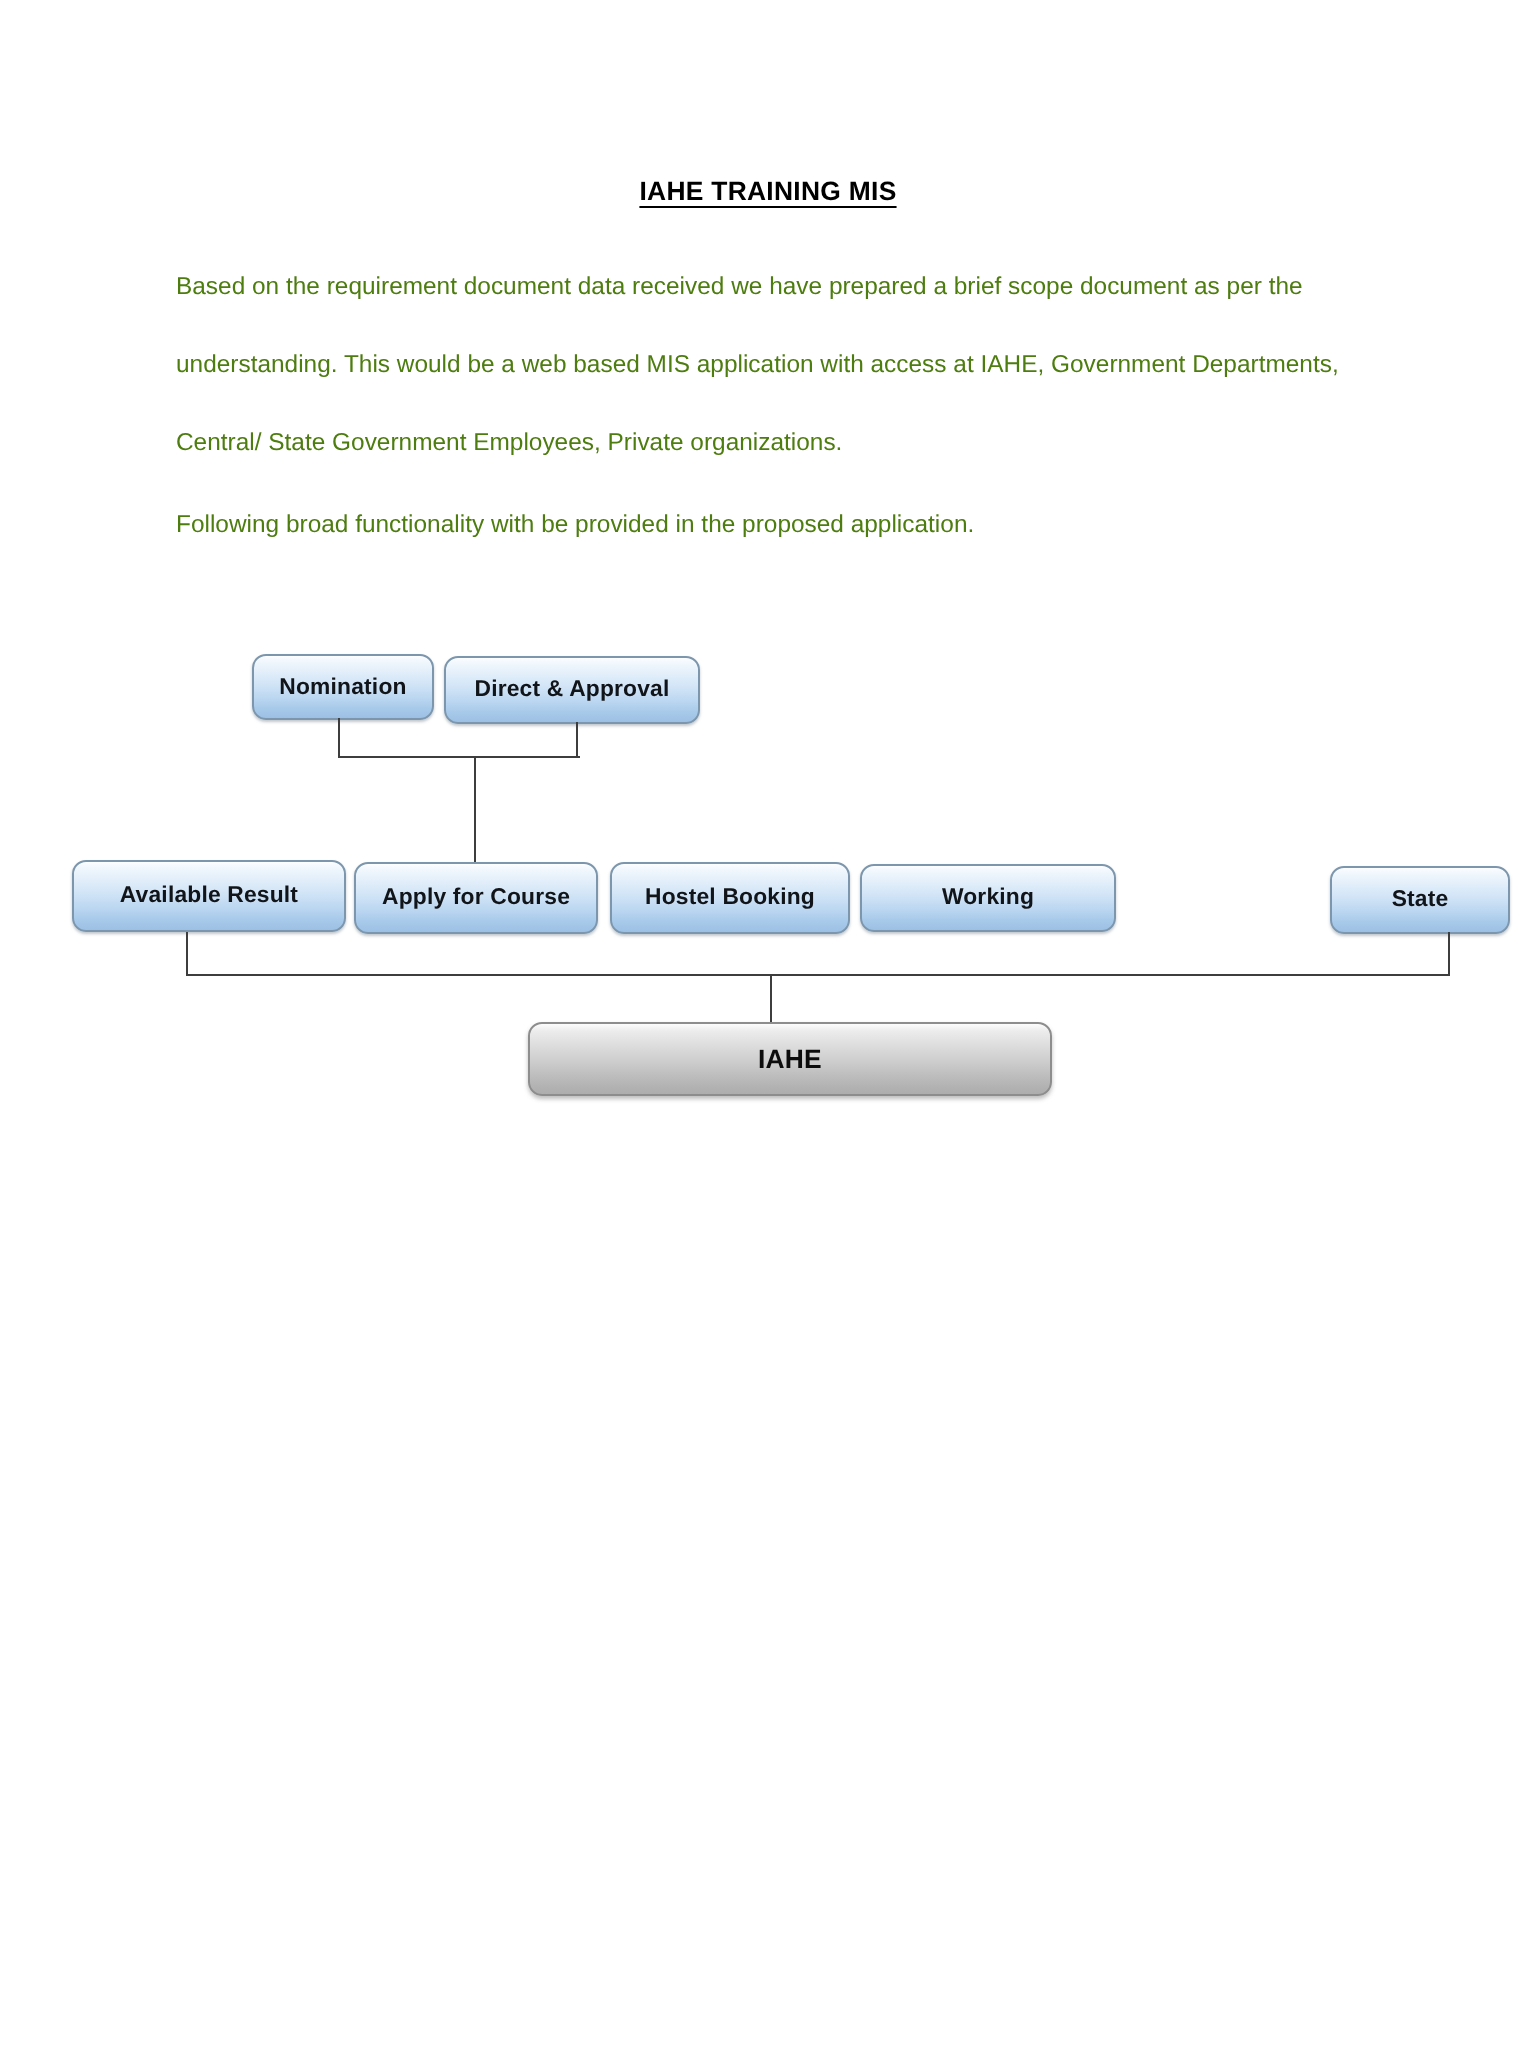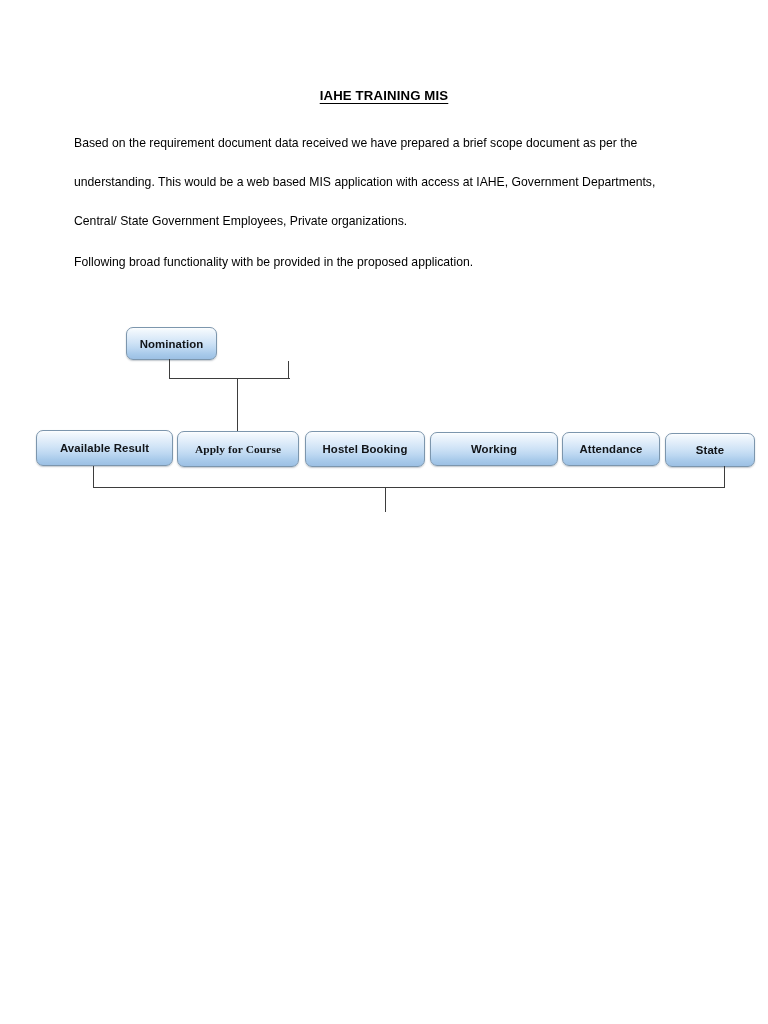--- a/index.html
+++ b/index.html
@@ -33,23 +33,23 @@
     color: #000000;
     letter-spacing: 0.15px;
   }
   #doc-title span.t {
     text-decoration: underline;
     text-underline-offset: 2.5px;
   }
 
   .para {
     position: absolute;
-    left: 74px;
+    left: 88px;
     font-size: 12.2px;
-    color: #000000;
+    color: #4d7c0f;
     line-height: 39px;
     letter-spacing: 0.01px;
   }
   #para-1 {
     top: 124px;
     width: 590px;
   }
   #para-2 {
     top: 243px;
     width: 590px;
@@ -124,50 +124,53 @@
 
   <div class="para" id="para-1">Based on the requirement document data received we have prepared a brief scope document as per the understanding. This would be a web based MIS application with access at IAHE, Government Departments, Central/ State Government Employees, Private organizations.</div>
   <div class="para" id="para-2">Following broad functionality with be provided in the proposed application.</div>
 
   <div id="diagram">
 
     <div class="node" style="left:126px; top:327px; width:91px; height:33px;">
       <span>Nomination</span>
     </div>
 
+    <div class="node" style="left:222px; top:328px; width:128px; height:34px;">
+      <span>Direct &amp; Approval</span>
+    </div>
 
     <div class="ln-v" style="left:169px; top:359px; height:20px;"></div>
     <div class="ln-v" style="left:288px; top:361px; height:18px;"></div>
     <div class="ln-h" style="left:169px; top:378px; width:121px;"></div>
     <div class="ln-v" style="left:237px; top:378px; height:53px;"></div>
 
     <div class="node" style="left:36px; top:430px; width:137px; height:36px;">
       <span>Available Result</span>
     </div>
 
-    <div class="node" style="left:177px; top:431px; width:122px; height:36px;font-family:Liberation Serif, serif;">
+    <div class="node" style="left:177px; top:431px; width:122px; height:36px;">
       <span>Apply for Course</span>
     </div>
 
     <div class="node" style="left:430px; top:432px; width:128px; height:34px;">
       <span>Working</span>
     </div>
 
     <div class="node" style="left:305px; top:431px; width:120px; height:36px;">
       <span>Hostel Booking</span>
     </div>
 
-    <div class="node" style="left:562px; top:432px; width:98px; height:34px;">
-      <span>Attendance</span>
-    </div>
 
     <div class="node" style="left:665px; top:433px; width:90px; height:34px;">
       <span>State</span>
     </div>
 
     <div class="ln-v" style="left:93px; top:466px; height:22px;"></div>
     <div class="ln-h" style="left:93px; top:487px; width:632px;"></div>
     <div class="ln-v" style="left:724px; top:466px; height:22px;"></div>
     <div class="ln-v" style="left:385px; top:487px; height:25px;"></div>
 
+    <div class="node gray" style="left:264px; top:511px; width:262px; height:37px;">
+      <span>IAHE</span>
+    </div>
 
   </div>
 </div>
 
 </body></html>

